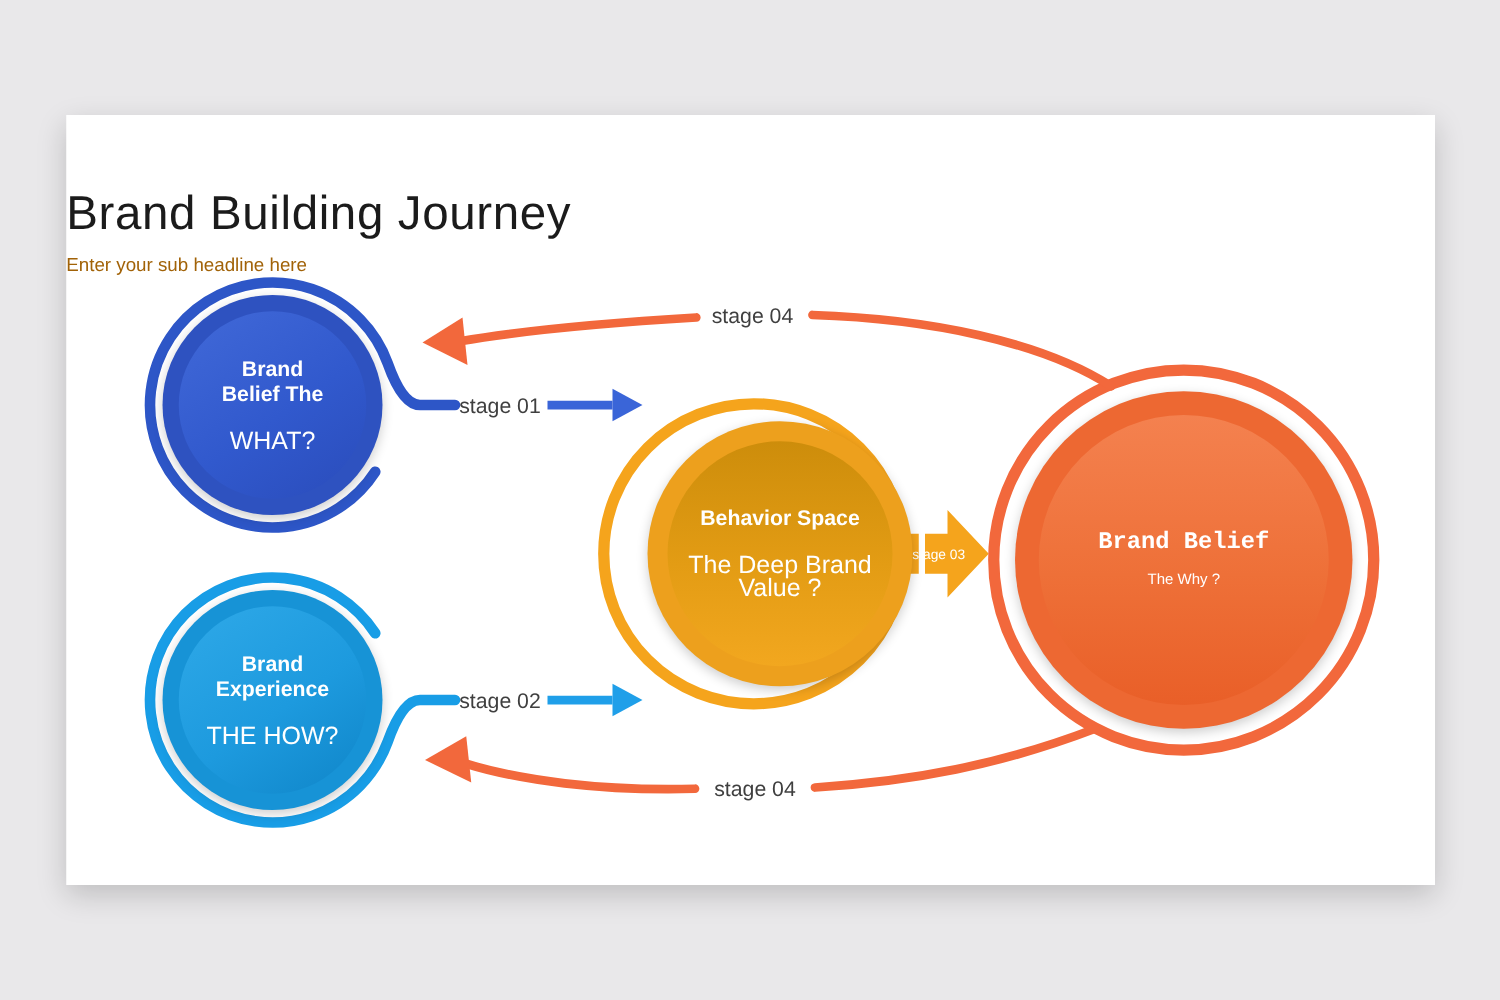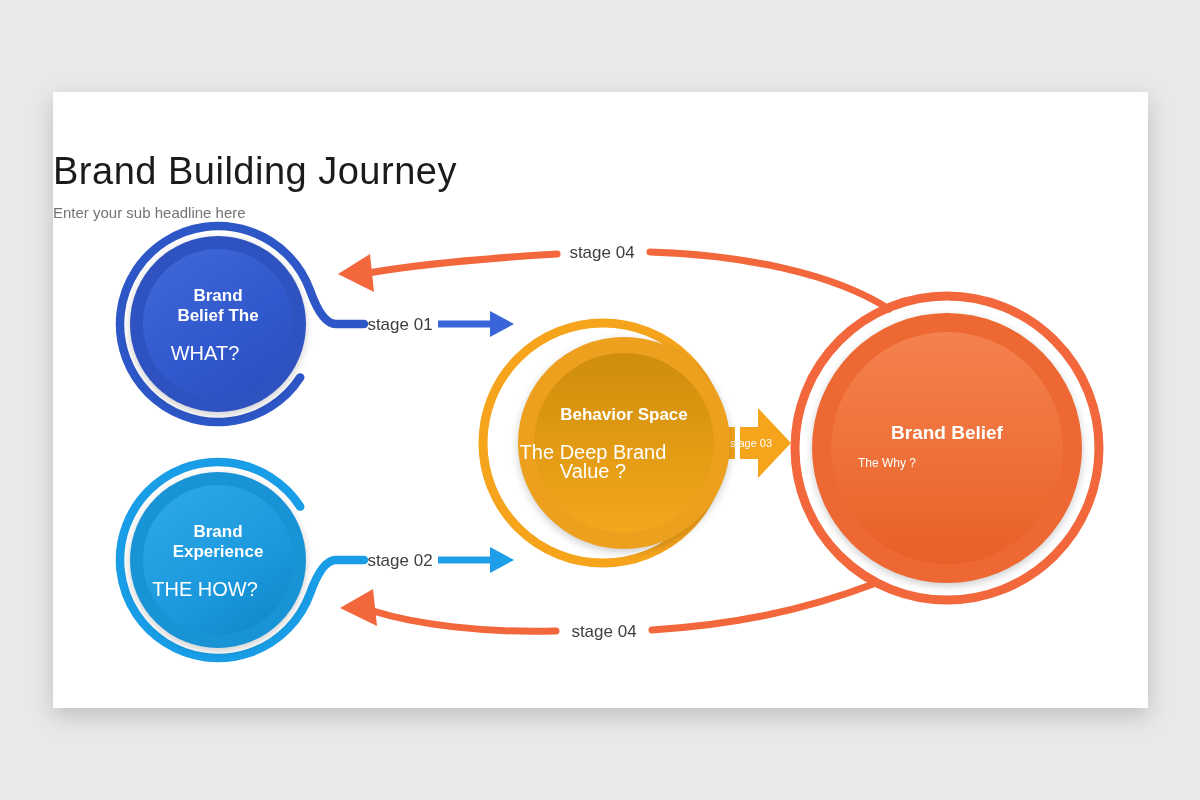--- a/index.html
+++ b/index.html
@@ -1,48 +1,48 @@
 <!DOCTYPE html>
 <html><head>
 <meta charset="utf-8">
 <style>
   html,body{margin:0;padding:0;width:1200px;height:800px;background:#e9e8ea;
     font-family:"Liberation Sans","DejaVu Sans",sans-serif;overflow:hidden;}
   .slide{position:absolute;left:53px;top:92px;width:1095px;height:616px;background:#ffffff;
     box-shadow:0 8px 22px rgba(0,0,0,0.18);}
   .header{position:absolute;top:30px;left:0;width:100%;text-align:left;margin-top:28px;}
   .title{font-size:38px;font-weight:500;color:#1b1b1b;line-height:1.15;letter-spacing:.5px;}
-  .subtitle{font-size:15px;font-weight:500;color:#737373;margin-top:10px;}
+  .subtitle{font-size:15px;font-weight:500;color:#a16207;margin-top:10px;}
   .diagram-svg{position:absolute;left:0;top:0;width:1095px;height:616px;}
   .stage-label{font-size:17px;fill:#3f3f3f;}
   .stage3-label{font-size:11px;fill:#ffffff;}
   .node{position:absolute;border-radius:50%;}
   .plate{position:absolute;left:0;top:0;width:100%;height:100%;border-radius:50%;
     box-shadow:0 3px 9px rgba(0,0,0,0.20);}
   .disc{position:absolute;border-radius:50%;}
   .ntext{position:absolute;left:0;top:0;width:100%;height:100%;border-radius:50%;
-    display:flex;flex-direction:column;justify-content:center;
+    display:flex;flex-direction:column;align-items:center;justify-content:center;
     text-align:center;color:#ffffff;}
   .c-title{font-weight:bold;font-size:17px;line-height:20px;}
   .c-title span{display:block;}
   .c-q{font-size:20px;line-height:19px;margin-top:18px;max-width:150px;}
   
   .n-blue .plate{background:#2e52c0;}
   .n-blue .disc{left:13px;top:13px;right:13px;bottom:13px;
     background:linear-gradient(145deg,#4169d8 0%,#3159cd 55%,#2a4cbb 100%);}
   .n-sky .plate{background:#1793d6;}
   .n-sky .disc{left:13px;top:13px;right:13px;bottom:13px;
     background:linear-gradient(145deg,#2fa9e8 0%,#1d9ade 55%,#0f85c8 100%);}
   .n-amber .plate{background:#eda01d;}
   .n-amber .disc{left:16px;top:16px;right:16px;bottom:16px;
     background:linear-gradient(180deg,#cd8d0b 0%,#e39c14 55%,#f2a71f 100%);}
   .n-red .plate{background:#ed6832;}
   .n-red .disc{left:19px;top:19px;right:19px;bottom:19px;
     background:linear-gradient(180deg,#f4814f 0%,#ee7038 55%,#e95f28 100%);}
-  .n-red .c-title{font-size:19px;}
+  .n-red .c-title{font-size:19px;font-family:Liberation Mono, monospace;}
   .n-red .c-q{margin-top:11px;font-size:12px;}
   .node-brand-product{left:77px;top:144px;width:176px;height:176px;}
   .node-brand-experience{left:77px;top:380px;width:176px;height:176px;}
   .node-behavior-space{left:465px;top:245px;width:212px;height:212px;}
   .node-brand-belief{left:759px;top:221px;width:270px;height:270px;}
 </style>
 </head>
 <body>
 
 <div class="slide">

